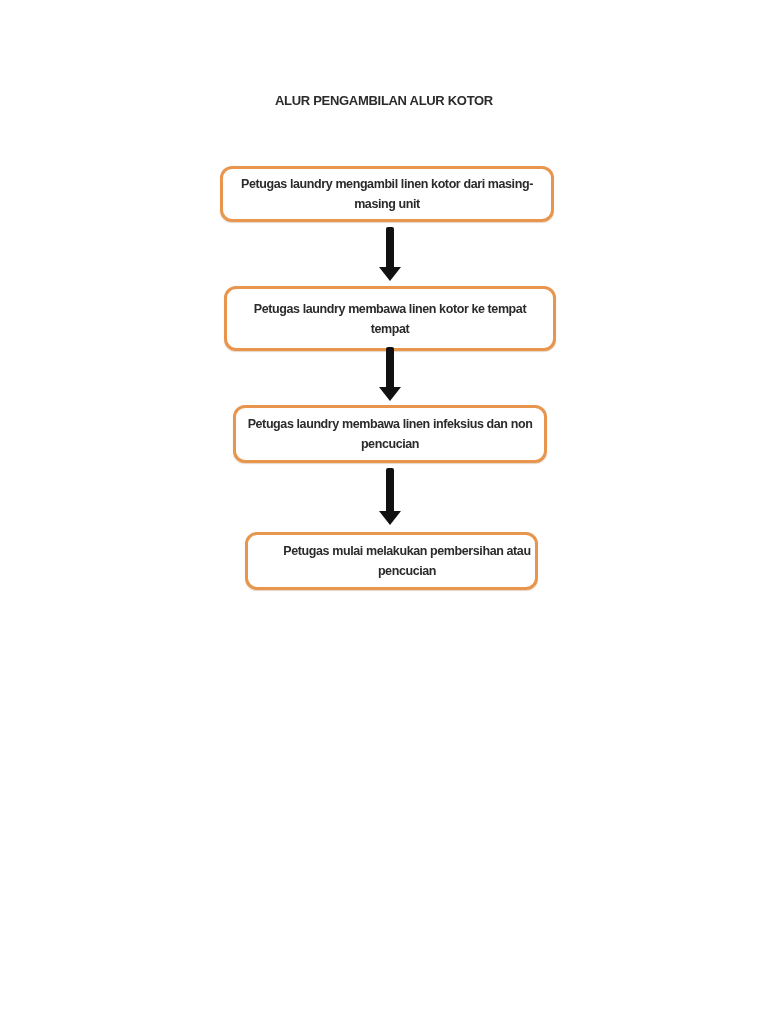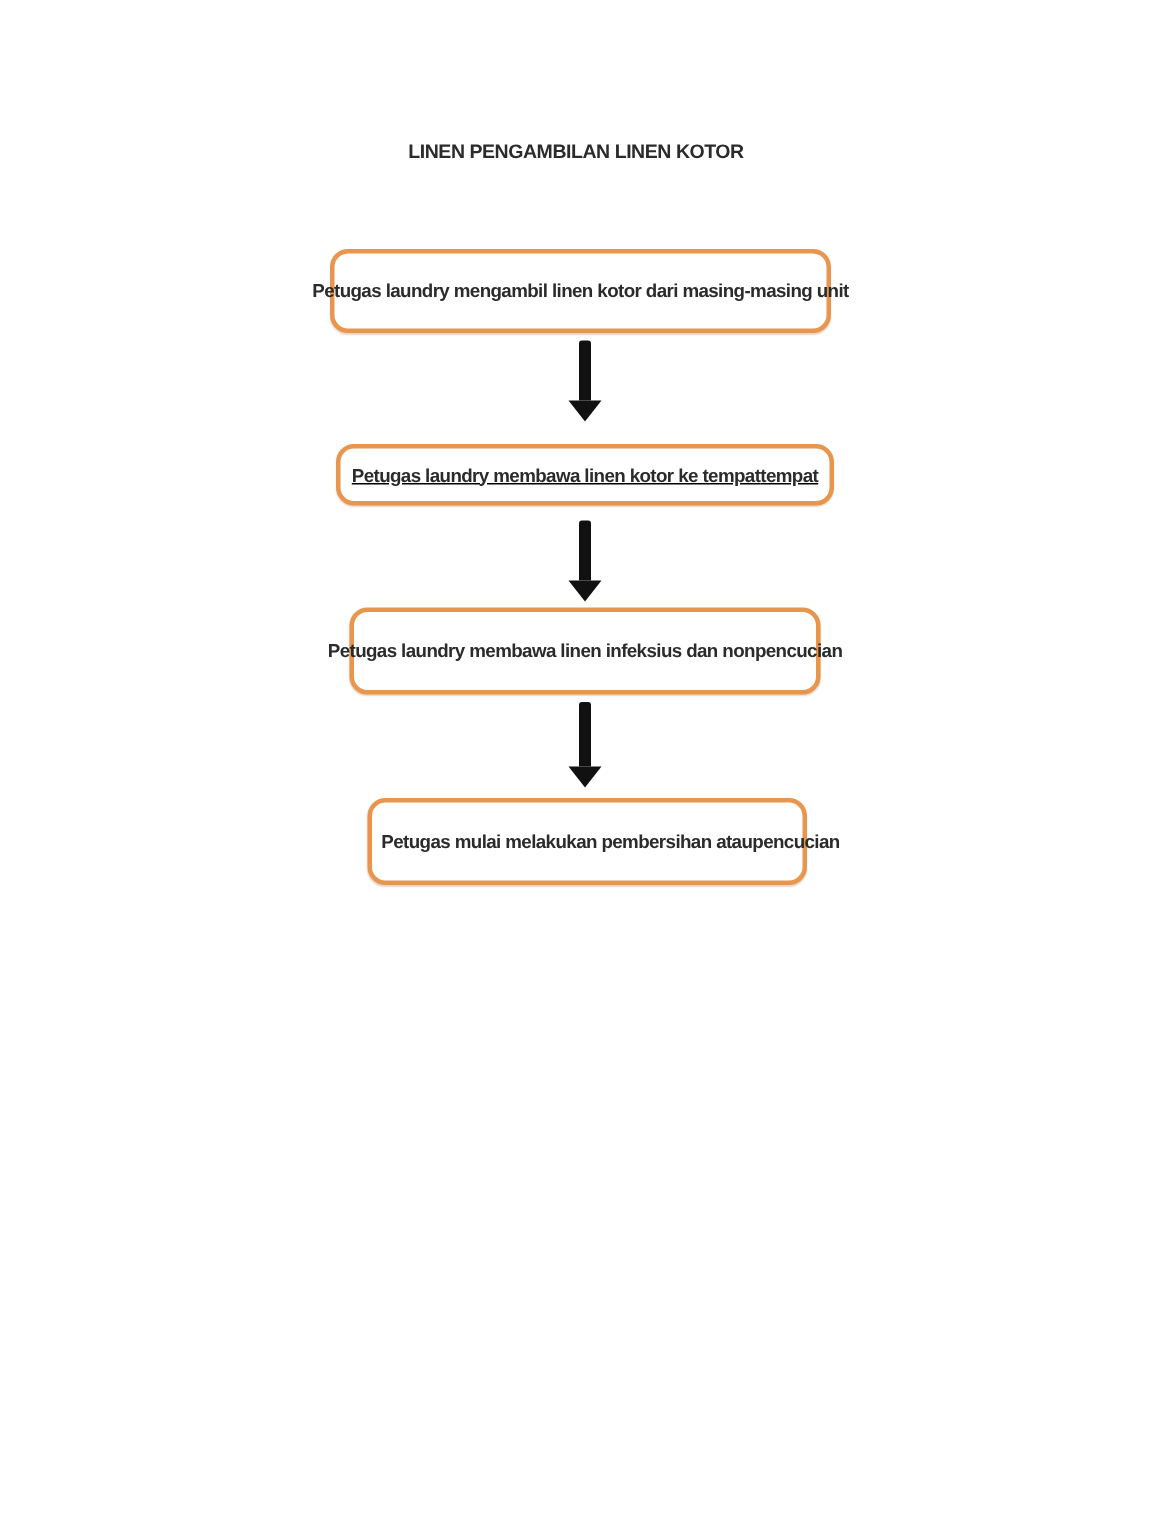--- a/index.html
+++ b/index.html
@@ -27,21 +27,21 @@
     color: var(--text, #2b2b2b);
   }
   .flow-box {
     position: absolute;
     box-sizing: border-box;
     border: 3px solid var(--accent, #e8954d);
     border-radius: 12px;
     background: #ffffff;
     box-shadow: 0 1px 1px rgba(150, 90, 30, 0.25);
     display: flex;
-    flex-direction: row;
+    flex-direction: column;
     justify-content: center;
     align-items: center;
   }
   .flow-line {
     font-size: 12.5px;
     font-weight: bold;
     letter-spacing: -0.4px;
     line-height: 20px;
     color: var(--text, #2b2b2b);
     white-space: nowrap;
@@ -66,33 +66,33 @@
     border-left: 11px solid transparent;
     border-right: 11px solid transparent;
     border-top: 14px solid var(--arrow, #111111);
   }
 </style>
 </head>
 <body>
 
 <div class="page">
 
-  <div class="doc-title">LINEN PENGAMBILAN LINEN KOTOR</div>
+  <div class="doc-title">ALUR PENGAMBILAN ALUR KOTOR</div>
 
   <div class="flow-box" style="left:220px; top:166px; width:334px; height:56px;">
     <div class="flow-line">Petugas laundry mengambil linen kotor dari masing-</div>
     <div class="flow-line">masing unit</div>
   </div>
 
   <div class="flow-arrow" style="left:379px; top:227px; height:54px;">
     <div class="arrow-shaft"></div>
     <div class="arrow-head"></div>
   </div>
 
-  <div class="flow-box" style="left:224px; top:296px; width:332px; height:41px;text-decoration:underline;">
+  <div class="flow-box" style="left:224px; top:286px; width:332px; height:65px;">
     <div class="flow-line">Petugas laundry membawa linen kotor ke tempat</div>
     <div class="flow-line">tempat</div>
   </div>
 
   <div class="flow-arrow" style="left:379px; top:347px; height:54px;">
     <div class="arrow-shaft"></div>
     <div class="arrow-head"></div>
   </div>
 
   <div class="flow-box" style="left:233px; top:405px; width:314px; height:58px;">

